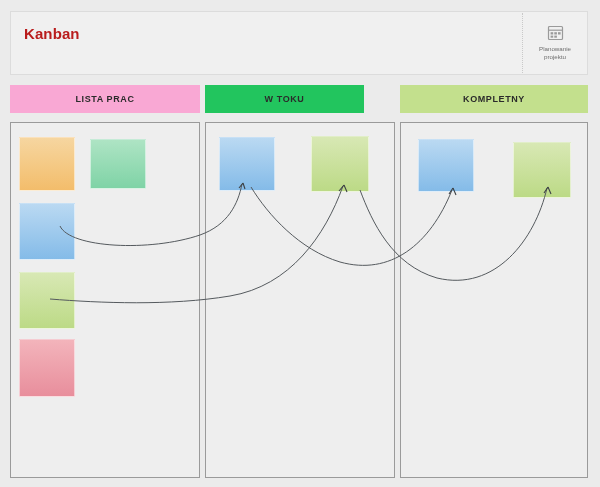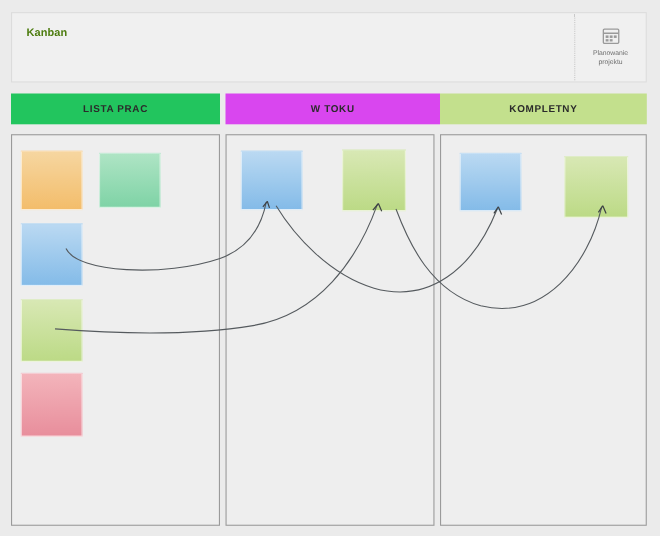--- a/index.html
+++ b/index.html
@@ -31,23 +31,23 @@
     width: 578px;
     height: 64px;
     background: #f0f0f0;
     border: 1px solid #dcdcdc;
     box-sizing: border-box;
   }
   .title-text {
     position: absolute;
     left: 13px;
     top: 13px;
-    font-size: 10px;
+    font-size: 15px;
     font-weight: 600;
-    color: #4d7c0f;
+    color: #b91c1c;
     letter-spacing: .1px;
     white-space: nowrap;
   }
   .title-divider {
     position: absolute;
     right: 64px;
     top: 1px;
     bottom: 1px;
     width: 0;
     border-left: 1px dotted #c9c9c9;
@@ -150,24 +150,24 @@
         <rect x="11" y="7.2" width="2.6" height="2.3" fill="#9a9a9a"></rect>
         <rect x="3.6" y="10.6" width="2.6" height="2.1" fill="#9a9a9a"></rect>
         <rect x="7.3" y="10.6" width="2.6" height="2.1" fill="#9a9a9a"></rect>
       </svg>
       <div class="title-action-label">Planowanie
 projektu</div>
     </div>
   </div>
 
   <div id="col-headers">
-      <div class="col-header" style="left: 10px; width: 190px; background: #22c55e;">
+      <div class="col-header" style="left: 10px; width: 190px; background: #f9a8d4;">
         <span class="col-header-label">LISTA PRAC</span>
       </div>
-      <div class="col-header" style="left: 205px; width: 195px; background: #d946ef;">
+      <div class="col-header" style="left: 205px; width: 159px; background: #22c55e;">
         <span class="col-header-label">W TOKU</span>
       </div>
       <div class="col-header" style="left: 400px; width: 188px; background: rgb(195, 224, 141); align-items: center;">
         <span class="col-header-label">KOMPLETNY</span>
       </div>
     </div>
 
   <div id="col-bodies">
       <div class="col-body" style="left: 10px; width: 190px;"></div>
       <div class="col-body" style="left: 205px; width: 190px;"></div>

